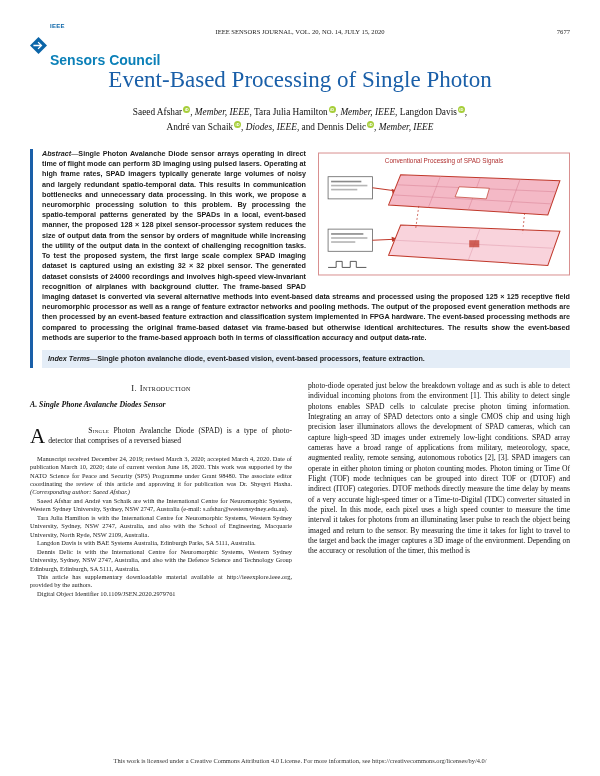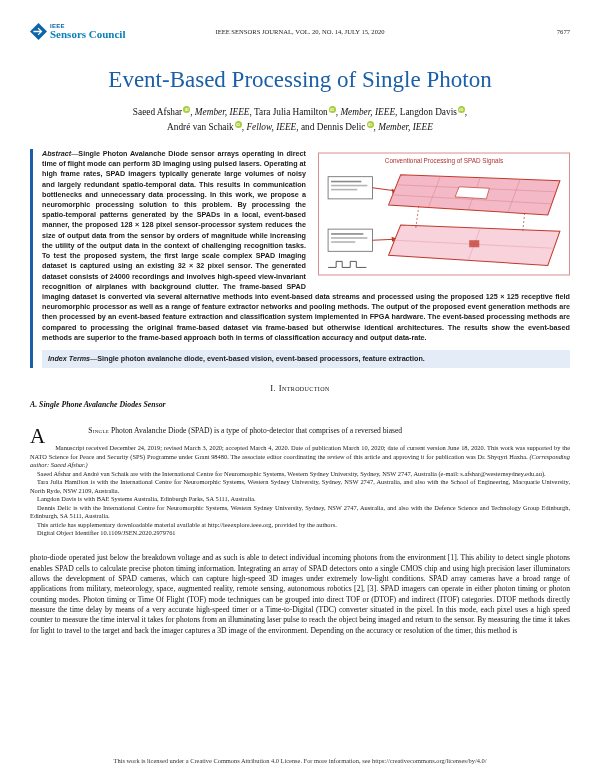--- a/index.html
+++ b/index.html
@@ -7,21 +7,21 @@
   .page{width:600px;height:776px;background:#fff;position:relative;overflow:hidden;color:#111;
         font-family:"Liberation Serif",serif;}
   .inner{padding:26px 30px 0;}
 
   
   .header{position:relative;height:26px;font-size:6.6px;color:#222;}
   .logo{position:absolute;left:0;top:-3px;display:flex;align-items:center;gap:3px;}
   .logo-mark{width:17px;height:17px;}
   .logo-text{display:flex;flex-direction:column;line-height:1.05;}
   .logo-ieee{font-family:"Liberation Sans",sans-serif;font-weight:bold;font-size:6px;color:#0b65a8;letter-spacing:.3px;}
-  .logo-council{font-family:Liberation Serif, serif;font-size:11px;color:#0b80b8;font-weight:bold;}
+  .logo-council{font-family:Liberation Sans, sans-serif;font-size:14px;color:#0b80b8;font-weight:bold;margin-top:24px;}
   .journal-line{position:absolute;left:50%;top:2px;transform:translateX(-50%);white-space:nowrap;}
   .page-number{position:absolute;right:0;top:2px;}
 
   
   .title{color:var(--title-blue,#1a5fa8);font-size:23px;font-weight:400;text-align:center;line-height:1.18;margin-top:14px;}
   .authors{text-align:center;font-size:9.3px;margin-top:12px;line-height:1.55;}
   .it{font-style:italic;}
   .orcid{display:inline-block;width:7px;height:7px;border-radius:50%;background:var(--orcid-green,#a6ce39);
          color:#fff;font-size:4px;line-height:7px;text-align:center;font-family:"Liberation Sans",sans-serif;
          font-weight:bold;vertical-align:4px;margin-left:1px;}
@@ -29,21 +29,21 @@
   
   .abstract-block{margin-top:15px;border-left:3px solid var(--accent-bar,#1a5fa8);padding-left:9px;}
   .fig{float:right;width:252px;height:126px;margin:2px 0 6px 12px;}
   .fig svg{width:100%;height:100%;display:block;}
   .abstract{font-family:"Liberation Sans",sans-serif;font-weight:bold;font-size:7.2px;line-height:1.42;
             text-align:justify;color:#1c1c1c;}
   .index-terms{clear:both;font-family:"Liberation Sans",sans-serif;font-weight:bold;font-size:7.2px;line-height:1.4;
                margin-top:7px;background:var(--index-bg,#e4edf7);padding:4px 6px;color:#1c1c1c;text-align:justify;}
 
   
-  .columns{display:flex;gap:16px;margin-top:13px;flex-direction:column;}
+  .columns{display:flex;gap:16px;margin-top:13px;}
   .col{flex:1;min-width:0;}
   .section-heading{font-size:8.6px;font-weight:400;font-variant:small-caps;text-align:center;letter-spacing:.4px;margin:2px 0 7px;}
   .subsection-heading{font-size:7.8px;font-style:italic;font-weight:700;margin:0 0 17px;}
   .intro-par{font-size:7.6px;line-height:1.35;text-align:justify;}
   .dropcap{float:left;font-size:21px;line-height:18px;padding:1px 3px 0 0;}
   .smallcaps{font-variant:small-caps;letter-spacing:.3px;padding-left:40px;}
   .footnotes{margin-top:8px;font-size:6.4px;line-height:1.32;text-align:justify;color:#222;}
   .footnotes p{text-indent:7px;margin:0;}
   .body-par{font-size:7.6px;line-height:1.36;text-align:justify;}
 
@@ -73,21 +73,21 @@
 
     <h1 class="title">
       <span>Event-Based Processing of Single Photon</span><br>
     </h1>
 
     <div class="authors">
       <div>
         <span>Saeed Afshar</span><span class="orcid">iD</span><span>, </span><span class="it">Member, IEEE</span><span>, </span><span>Tara Julia Hamilton</span><span class="orcid">iD</span><span>, </span><span class="it">Member, IEEE</span><span>, </span><span>Langdon Davis</span><span class="orcid">iD</span><span>,</span>
       </div>
       <div>
-        <span>André van Schaik</span><span class="orcid">iD</span><span>, </span><span class="it">Fellow, IEEE</span><span>, </span><span>and Dennis Delic</span><span class="orcid">iD</span><span>, </span><span class="it">Member, IEEE</span>
+        <span>André van Schaik</span><span class="orcid">iD</span><span>, </span><span class="it">Diodes, IEEE</span><span>, </span><span>and Dennis Delic</span><span class="orcid">iD</span><span>, </span><span class="it">Member, IEEE</span>
       </div>
     </div>
 
     <div class="abstract-block">
       <div class="fig">
         <svg viewBox="0 0 250 122">
           <rect x="0.5" y="0.5" width="249" height="121" fill="#ffffff" stroke="#d89090" stroke-width="1"></rect>
           <text x="125" y="10" text-anchor="middle" font-size="6.3" fill="#b03030" font-family="Liberation Sans, sans-serif">Conventional Processing of SPAD Signals</text>
 
           <g>

